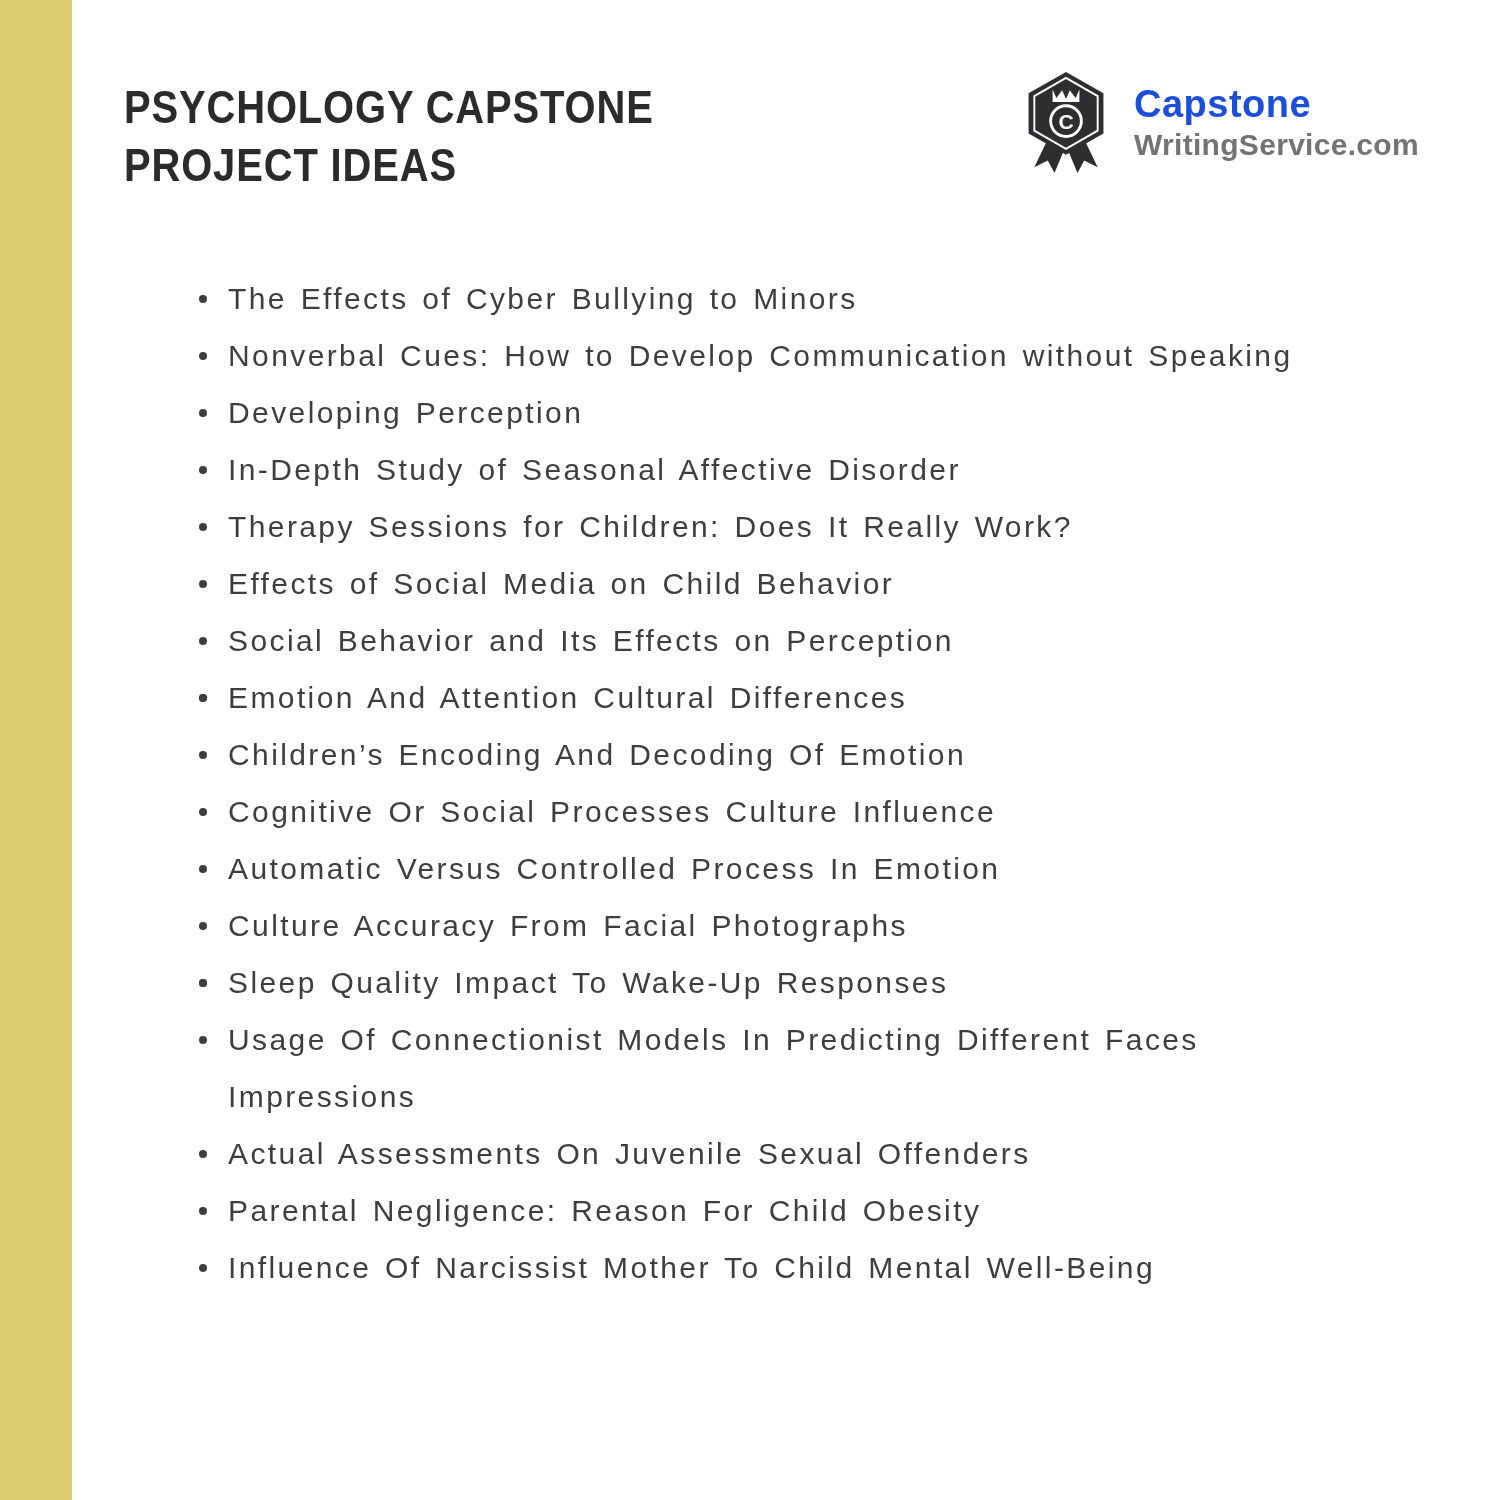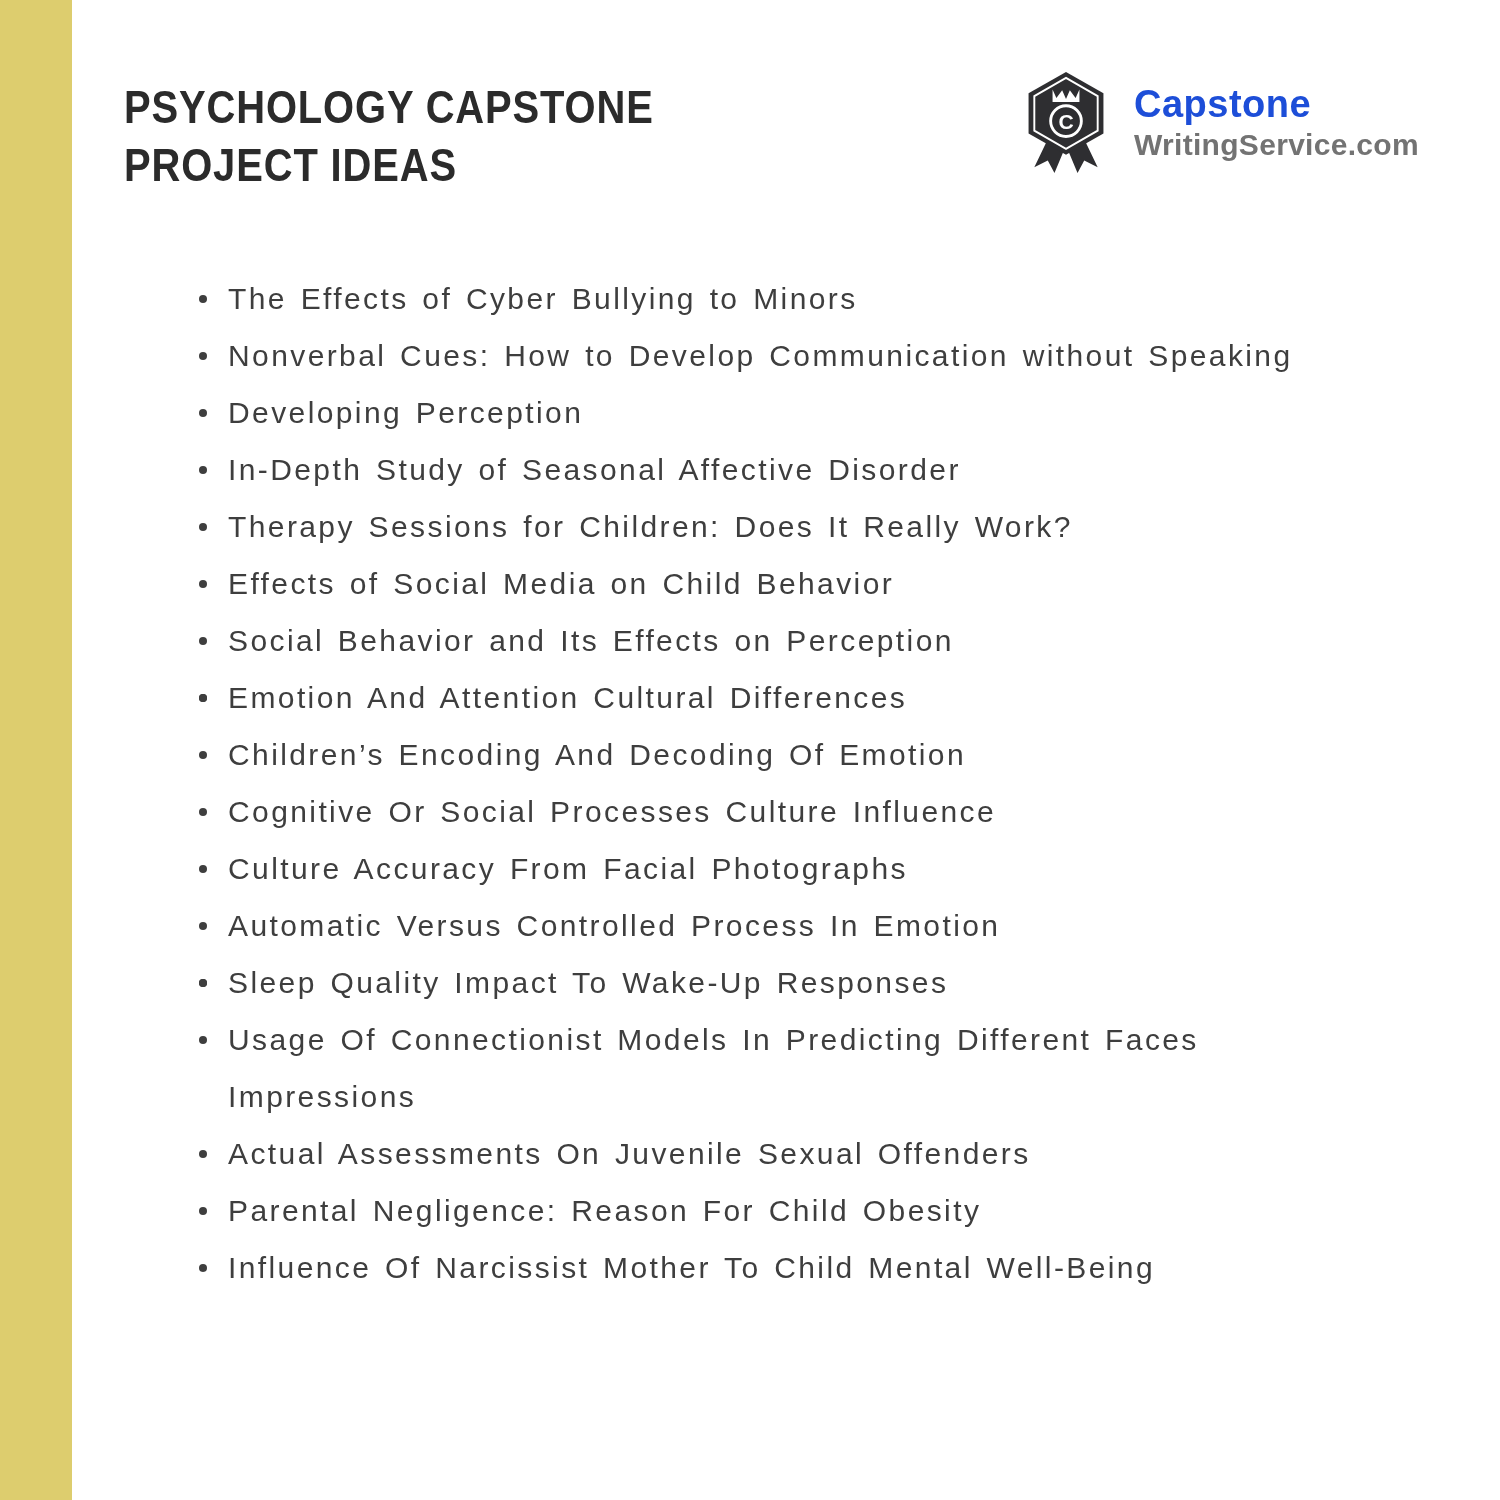--- a/index.html
+++ b/index.html
@@ -139,25 +139,25 @@
       <li>
       <span class="bullet-dot"></span>
       <span>Children’s Encoding And Decoding Of Emotion</span>
     </li>
       <li>
       <span class="bullet-dot"></span>
       <span>Cognitive Or Social Processes Culture Influence</span>
     </li>
       <li>
       <span class="bullet-dot"></span>
-      <span>Culture Accuracy From Facial Photographs</span>
+      <span>Automatic Versus Controlled Process In Emotion</span>
     </li>
       <li>
       <span class="bullet-dot"></span>
-      <span>Automatic Versus Controlled Process In Emotion</span>
+      <span>Culture Accuracy From Facial Photographs</span>
     </li>
       <li>
       <span class="bullet-dot"></span>
     </li>
       <li>
       <span class="bullet-dot"></span>
       <span>Sleep Quality Impact To Wake-Up Responses</span>
     </li>
       <li>
       <span class="bullet-dot"></span>

